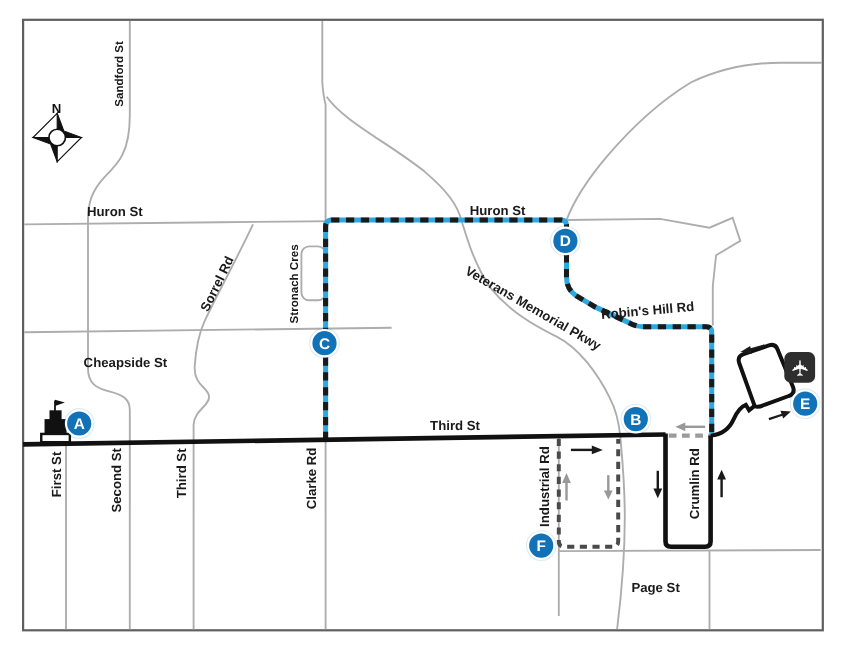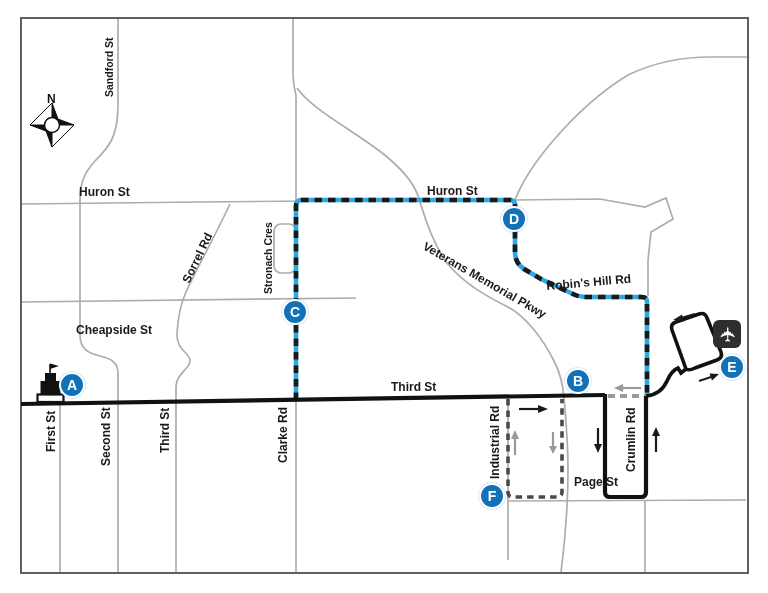--- a/index.html
+++ b/index.html
@@ -149,21 +149,21 @@
   <div class="street-label" style="left:76px;top:288px;margin-top:36px;">Cheapside St</div>
   <div class="street-label" style="left:427px;top:240px;transform:rotate(30deg);transform-origin:0 0;">Veterans Memorial Pkwy</div>
   <div class="street-label" style="left:546px;top:280px;transform:rotate(-5deg);transform-origin:0 0;">Robin's Hill Rd</div>
   <div class="street-label" style="left:391px;top:381px;">Third St</div>
   <div class="street-label vert" style="left:45px;top:452px;">First St</div>
   <div class="street-label vert" style="left:100px;top:466px;">Second St</div>
   <div class="street-label vert" style="left:159px;top:453px;">Third St</div>
   <div class="street-label vert" style="left:277px;top:463px;">Clarke Rd</div>
   <div class="street-label vert" style="left:489px;top:479px;">Industrial Rd</div>
   <div class="street-label vert" style="left:625px;top:472px;">Crumlin Rd</div>
-  <div class="street-label" style="left:574px;top:476px;text-align:center;">Page St</div>
+  <div class="street-label" style="left:574px;top:528px;text-align:center;">Page St</div>
 
   <div class="stop-marker" style="left:59px;top:372px;">A</div>
   <div class="stop-marker" style="left:565px;top:368px;">B</div>
   <div class="stop-marker" style="left:282px;top:299px;">C</div>
   <div class="stop-marker" style="left:501px;top:206px;">D</div>
   <div class="stop-marker" style="left:719px;top:354px;">E</div>
   <div class="stop-marker" style="left:479px;top:483px;">F</div>
 
 </div>
 

